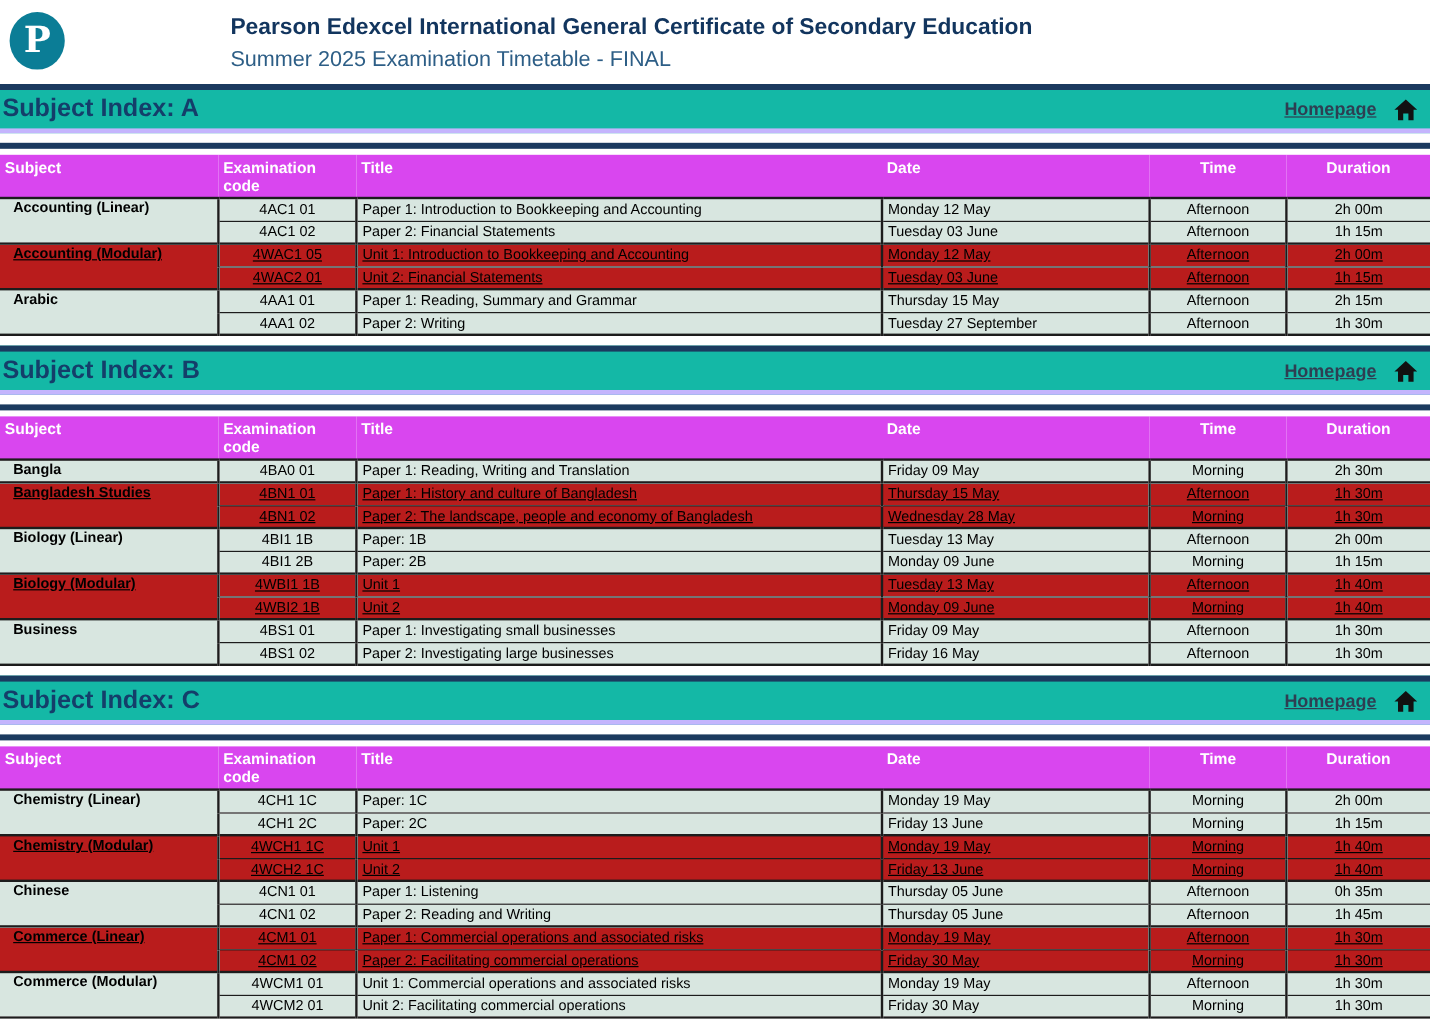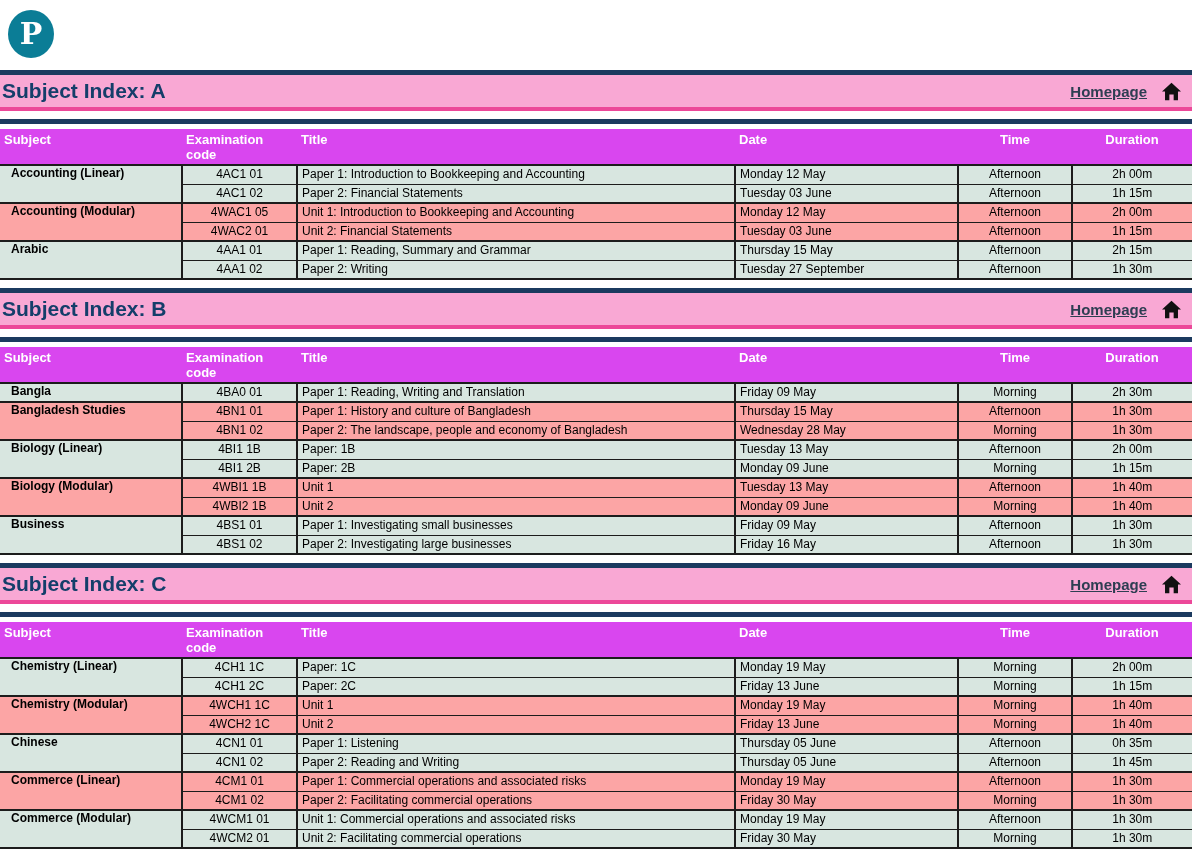--- a/index.html
+++ b/index.html
@@ -15,58 +15,62 @@
                       font-size: 30px; line-height: 1; }
   .logo-text { margin-left: 8px; color: #4a4a4a; }
   .logo-brand { font-family: "DejaVu Serif", serif; font-size: 29px; line-height: 1.1; }
   .logo-sub   { font-size: 20px; font-weight: 600; line-height: 1.2; }
   .title-block { margin-left: 6px; padding-top: 2px; }
   .doc-title    { color: #12355e; font-size: 19px; font-weight: 700; line-height: 1.35; }
   .doc-subtitle { color: #2d5e86; font-size: 18px; font-weight: 400; margin-top: 3px; }
 
   
   .section { margin-bottom: 8px; }
-  .band { border-top: 5px solid #1b3a5f; border-bottom: 4px solid #ec4899;
+  .band { border-top: 5px solid #1b3a5f; border-bottom: 4px solid #c4b5fd;
           height: 41px; display: flex; justify-content: space-between; align-items: center;
-          padding: 0 4px 0 2px; background: #f9a8d4; }
+          padding: 0 4px 0 2px; background: #14b8a6; }
   .band h2 { color: #143e6a; font-size: 21px; font-weight: 700; }
   .band-right { display: flex; align-items: center; gap: 14px; padding-right: 6px; }
   .homepage-link { color: #2e3e52; font-size: 15px; font-weight: 700;
                    text-decoration: underline; cursor: pointer; }
   .home-icon { display: inline-flex; cursor: pointer; }
   .rule-gap { height: 8px; }
   .rule { height: 5px; background: #1b3a5f; }
   .pre-table-gap { height: 5px; }
 
   
   table { width: 1192px; border-collapse: collapse; table-layout: fixed;
           border-bottom: 2px solid #1c1c1c; }
   thead th { background: #d946ef; color: #fff; font-size: 13px; font-weight: 700;
              vertical-align: top; height: 36px; padding: 3px 4px 0 4px; }
   th.al { text-align: left; }  th.ac { text-align: center; }
   tbody td { font-size: 12px; color: #000; height: 19px; line-height: 1.1;
              border-left: 2px solid #1c1c1c; border-top: 1px solid #1c1c1c;
              padding: 0 2px; overflow: hidden; white-space: nowrap; }
   tbody td:last-child { border-right: 1px solid #a21caf; }
   tr.g td { background: #d8e6e0; }
-  tr.w td { background: #fca5a5; }
+  tr.w td { background: #b91c1c; text-decoration: underline; }
   tr.first td { border-top: 2px solid #1c1c1c; }
   td.subject { border-left: none; font-weight: 700; vertical-align: top;
                padding: 1px 2px 0 11px; }
   td.code, td.time, td.dur { text-align: center; }
   td.title, td.date { text-align: left; padding-left: 4px; }
 </style>
 </head>
 <body>
 
 <div class="top-header">
   <div class="logo-wrap">
     <div class="logo-circle">
       <span>P</span>
     </div>
+  </div>
+  <div class="title-block">
+    <div class="doc-title">Pearson Edexcel International General Certificate of Secondary Education</div>
+    <div class="doc-subtitle">Summer 2025 Examination Timetable - FINAL</div>
   </div>
 </div>
 
 <div id="sections">
   <div class="section">
     <div class="band">
       <h2>Subject Index: A</h2>
       <div class="band-right">
         <a class="homepage-link">Homepage</a>
         <span class="home-icon">

